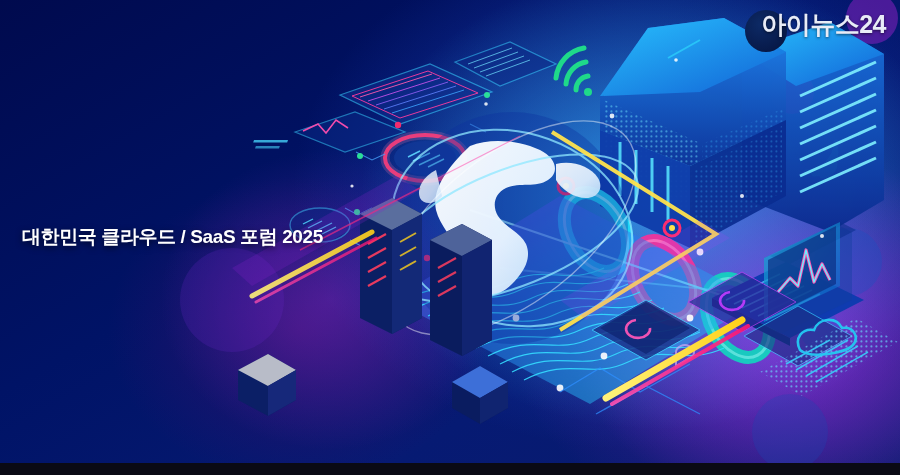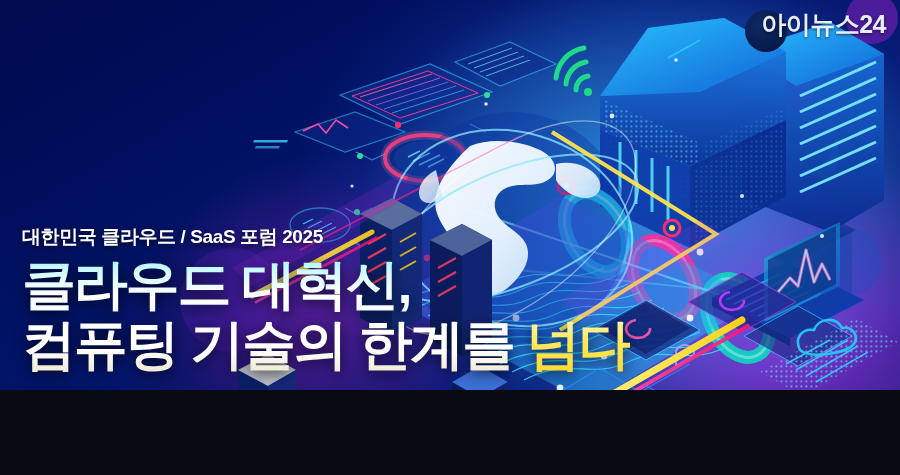--- a/index.html
+++ b/index.html
@@ -1,20 +1,20 @@
 <!DOCTYPE html>
 <html><head>
 <meta charset="utf-8">
 <style>
   * { margin:0; padding:0; box-sizing:border-box; }
   html,body { background:#0a0a14; }
 
   .banner{
     position:relative;
-    width:900px; height:390px;
+    width:900px; height:463px;
     overflow:hidden;
     font-family:"Liberation Sans","DejaVu Sans",sans-serif;
     background:
       radial-gradient(ellipse 560px 420px at 640px 190px, #1b3fb8 0%, rgba(16,38,140,0) 62%),
       radial-gradient(ellipse 420px 330px at 760px 330px, #4a1f9e 0%, rgba(58,22,128,0) 60%),
       radial-gradient(ellipse 300px 240px at 300px 330px, #2a1170 0%, rgba(35,15,96,0) 64%),
       linear-gradient(150deg, #000a4e 0%, #001366 40%, #061a73 70%, #0a1c6e 100%);
   }
 
   
@@ -39,21 +39,21 @@
     text-shadow:0 1px 3px rgba(0,0,0,.55);
   }
 
   
   .copy{
     position:absolute; left:22px; top:224px;
     z-index:30;
   }
   .eyebrow{
     font-size:19px; font-weight:700; color:#ffffff;
-    letter-spacing:-0.4px; margin-bottom:7px;
+    letter-spacing:-0.4px; margin-bottom:1px;
     text-shadow:0 2px 6px rgba(0,0,0,.65);
   }
   .headline{
     font-size:54px; font-weight:800; line-height:1.03;
     letter-spacing:-2.2px; white-space:nowrap;
   }
   .hl-1{
     background:linear-gradient(180deg,#9ff3ff 0%,#d8fbff 34%,#ffffff 70%,#f2fbff 100%);
     -webkit-background-clip:text; background-clip:text;
     -webkit-text-fill-color:transparent; color:transparent;
@@ -470,22 +470,16 @@
     </svg>
   </div>
 
   <div class="logo">
     <span class="logo-orb"></span>
     <span class="logo-text">아이뉴스24</span>
   </div>
 
   <div class="copy">
     <div class="eyebrow">대한민국 클라우드 / SaaS 포럼 2025</div>
-    <div class="headline">
-      <span class="hl-1">클라우드 대혁신,</span>
-      <span class="hl-2">
-        <span class="w">컴퓨팅 기술의 한계를 </span><span class="y">넘다</span>
-      </span>
-    </div>
   </div>
 
 
 </div>
 
 </body></html>

